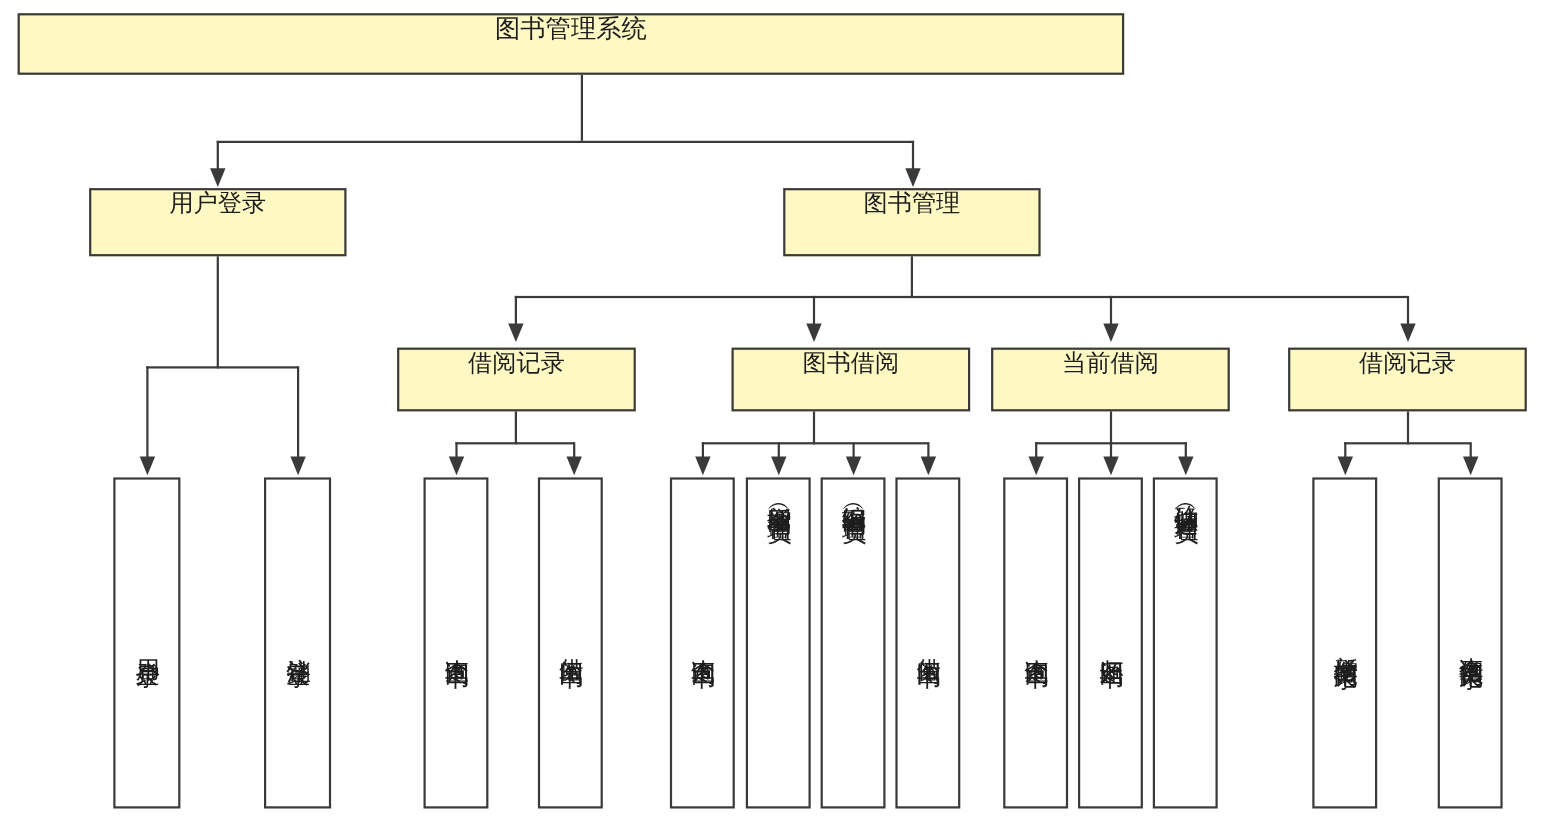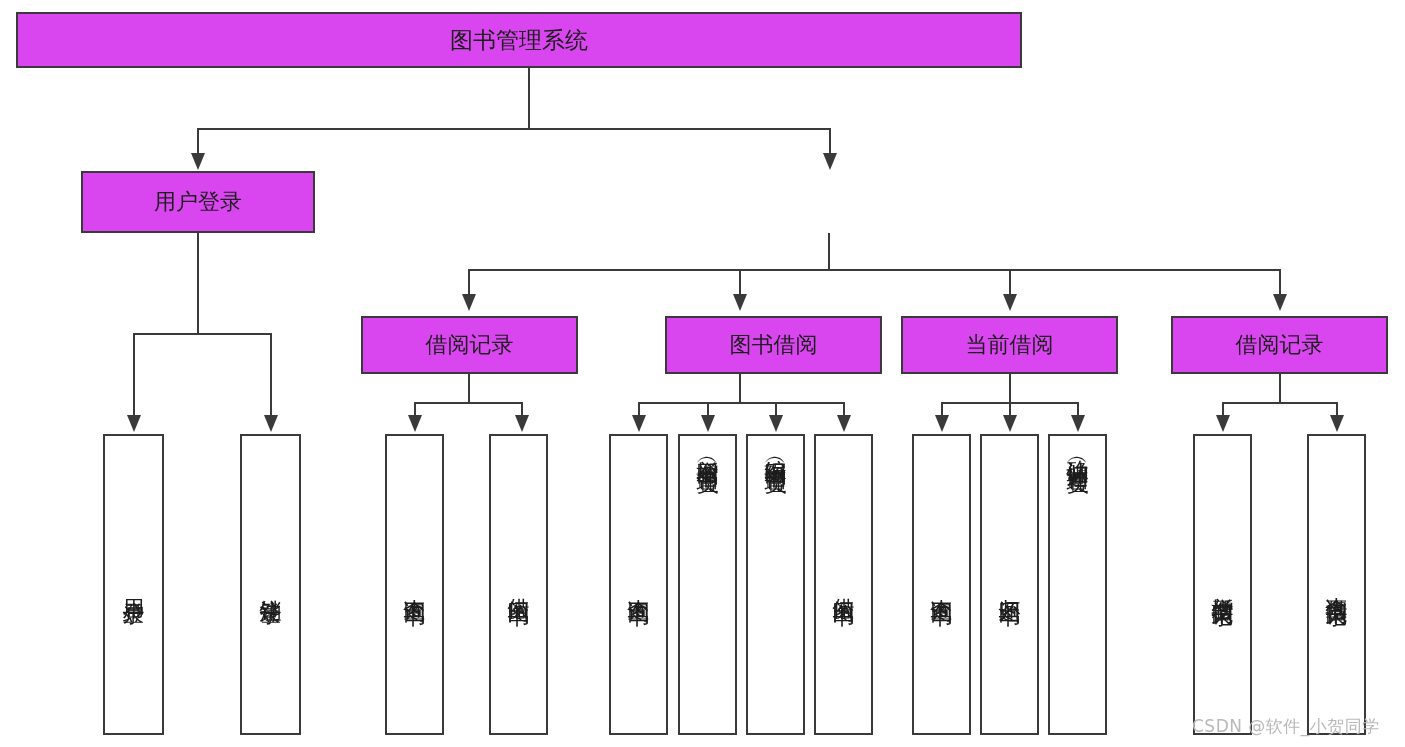--- a/index.html
+++ b/index.html
@@ -14,23 +14,22 @@
     height:747px;
     background:#ffffff;
     overflow:hidden;
   }
 
   
   .node{
     position:absolute;
     box-sizing:border-box;
     border:2.2px solid #3a3a3a;
-    background:#d946ef;
+    background:#fef9c3;
     display:flex;
-    align-items:center;
     justify-content:center;
     text-align:center;
     line-height:1.15;
     color:#1d1d1d;
   }
   .node.root{font-size:23px;}
   .node.l2{font-size:22px;}
   .node.l3{font-size:22px;}
 
   
@@ -87,20 +86,23 @@
 
   <div class="vline" style="left:528px;top:68px;height:60px;"></div>
   <div class="hline" style="left:197px;top:128px;width:634px;"></div>
   <div class="vline" style="left:197px;top:128px;height:27px;"></div>
   <div class="arrow" style="left:191px;top:153px;"></div>
   <div class="vline" style="left:829px;top:128px;height:27px;"></div>
   <div class="arrow" style="left:823px;top:153px;"></div>
 
   <div class="node l2" style="left:81px;top:171px;width:234px;height:62px;">
     <span>用户登录</span>
+  </div>
+  <div class="node l2" style="left:712px;top:171px;width:234px;height:62px;">
+    <span>图书管理</span>
   </div>
 
   <div class="vline" style="left:828px;top:233px;height:38px;"></div>
   <div class="hline" style="left:468px;top:269px;width:812px;"></div>
   <div class="vline" style="left:468px;top:269px;height:27px;"></div>
   <div class="arrow" style="left:462px;top:294px;"></div>
   <div class="vline" style="left:739px;top:269px;height:27px;"></div>
   <div class="arrow" style="left:733px;top:294px;"></div>
   <div class="vline" style="left:1009px;top:269px;height:27px;"></div>
   <div class="arrow" style="left:1003px;top:294px;"></div>
@@ -198,15 +200,14 @@
   <div class="vline" style="left:1336px;top:402px;height:15px;"></div>
   <div class="arrow" style="left:1330px;top:415px;"></div>
 
   <div class="leaf mid" style="left:1193px;top:434px;width:59px;height:301px;">
     <span class="vtext">新增借阅记录</span>
   </div>
   <div class="leaf mid" style="left:1307px;top:434px;width:59px;height:301px;">
     <span class="vtext">查询借阅记录</span>
   </div>
 
-  <div class="watermark" style="left:1192px;top:715px;">CSDN @软件_小贺同学</div>
 
 </div>
 
 </body></html>

